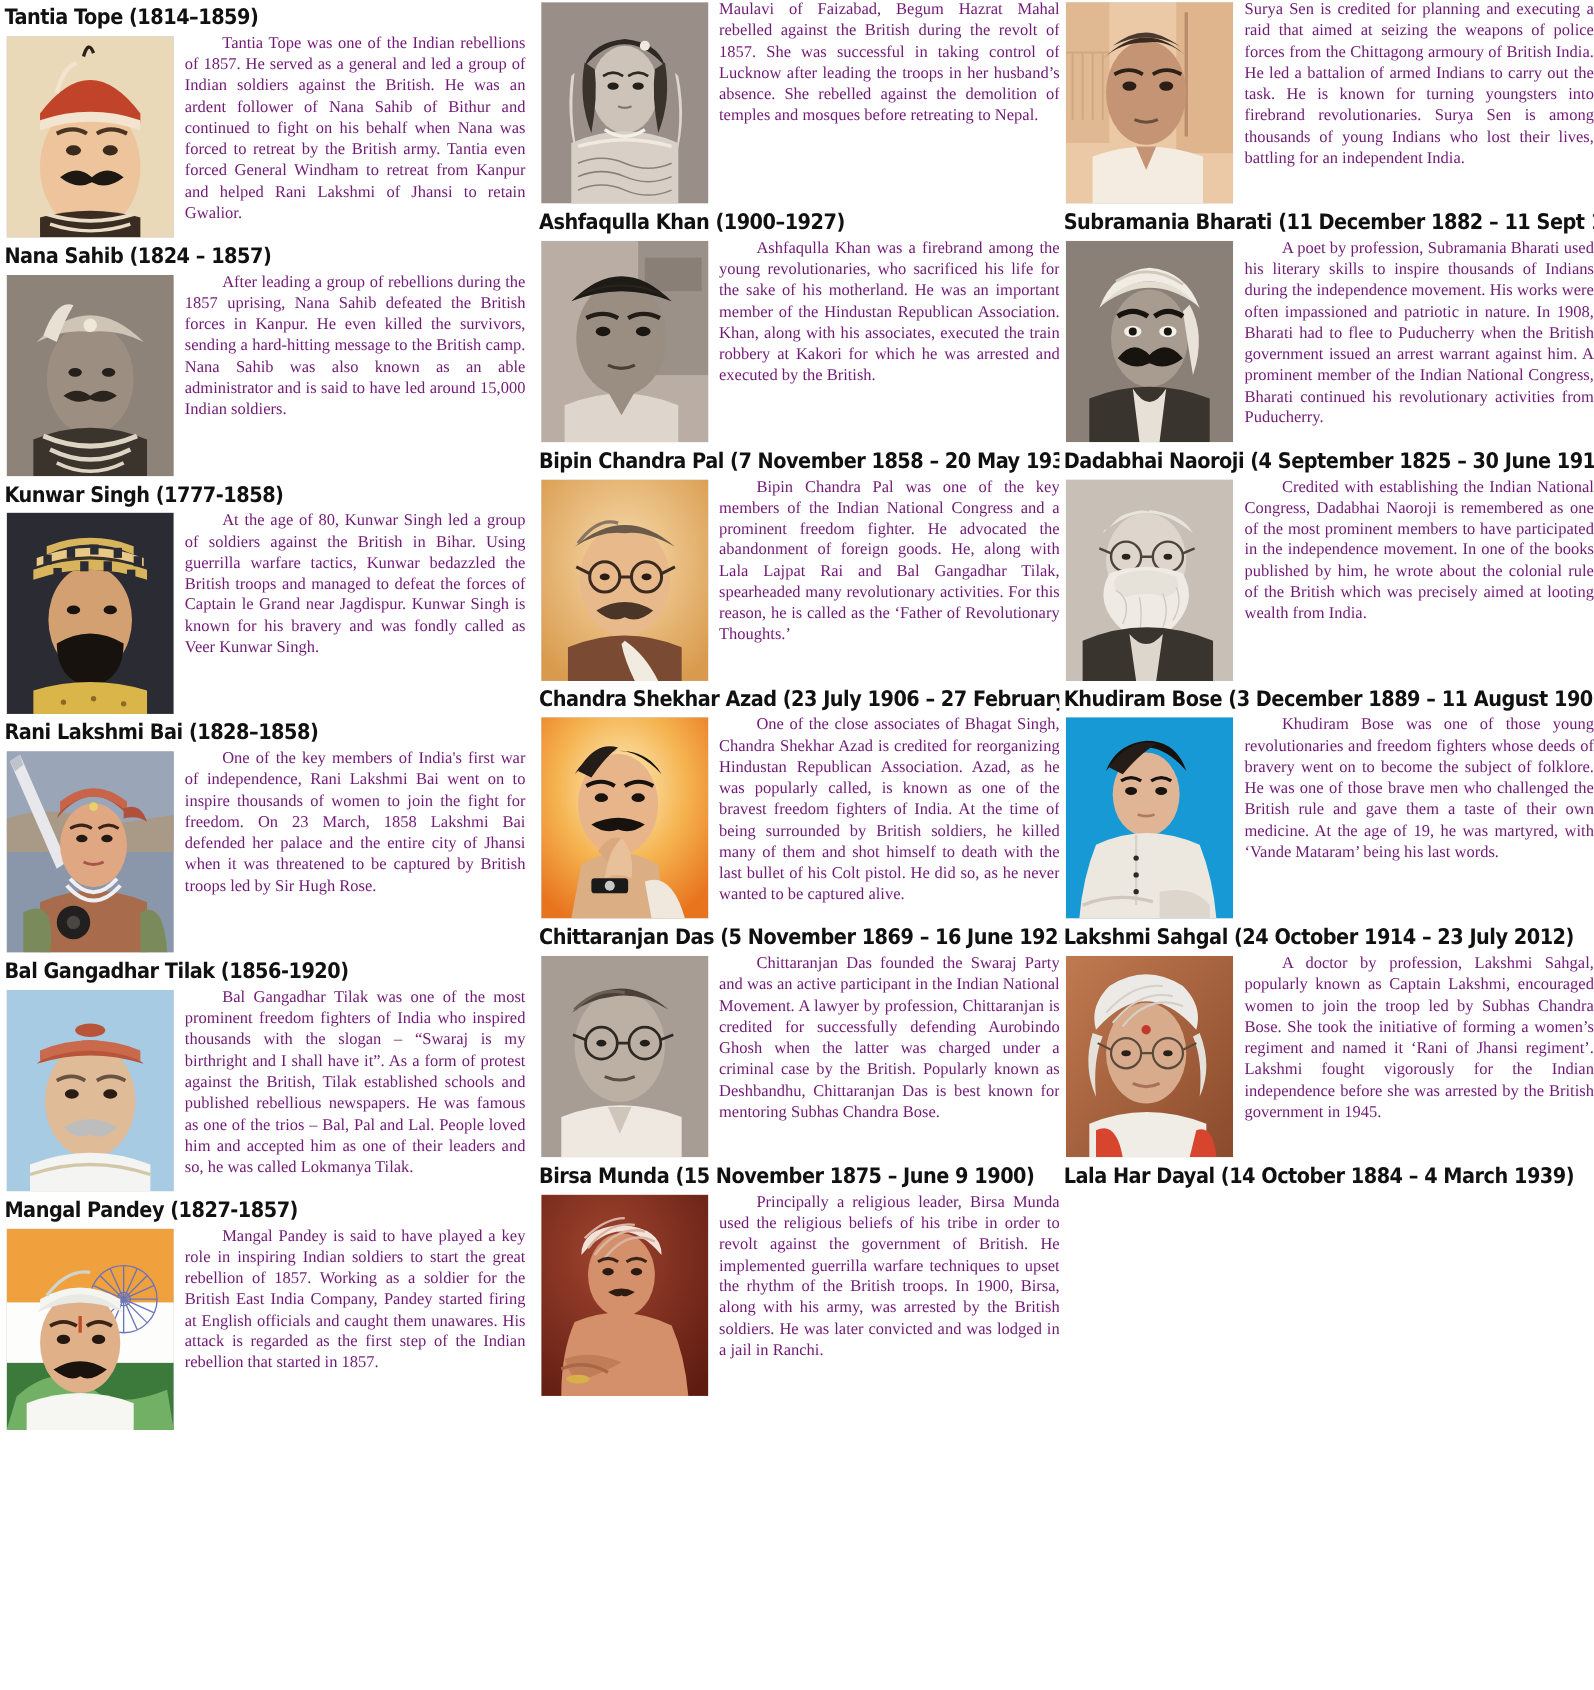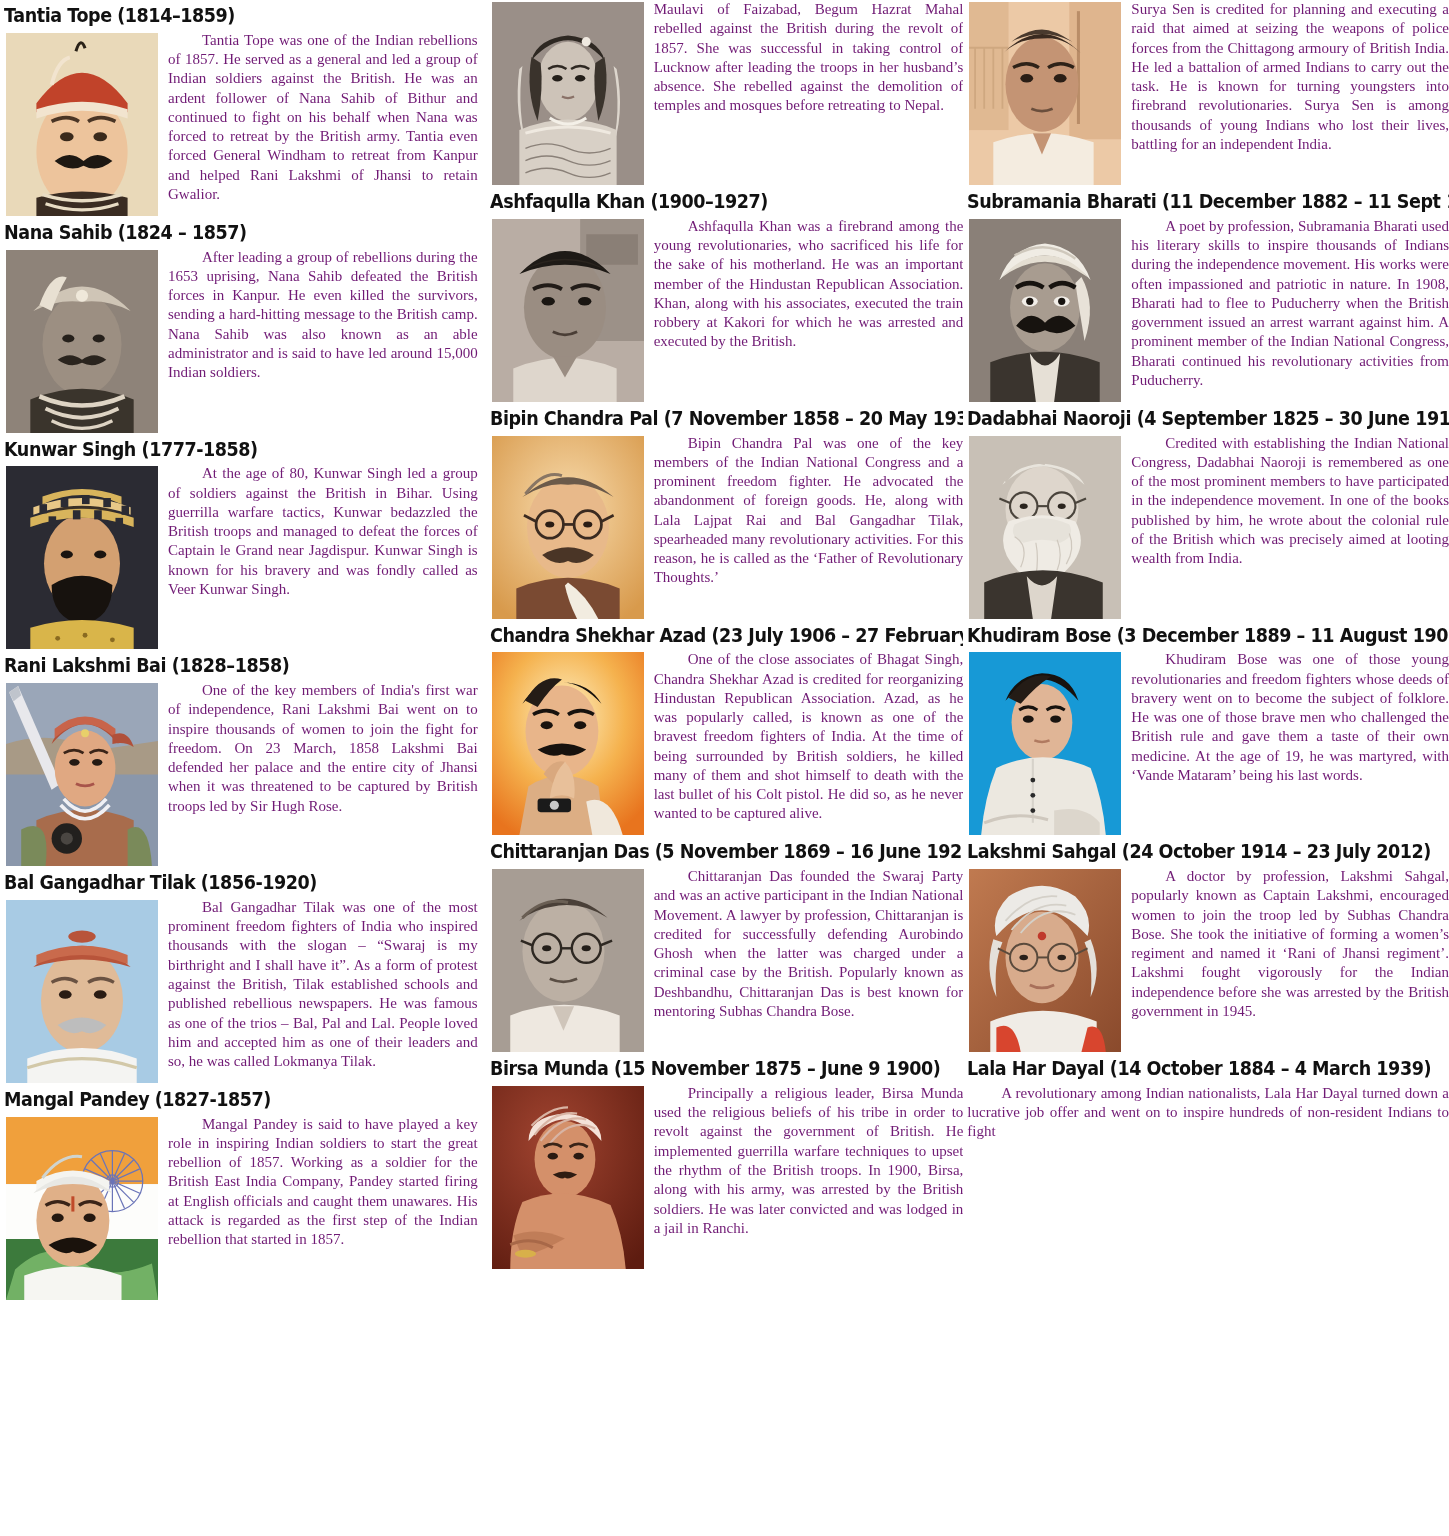--- a/index.html
+++ b/index.html
@@ -115,21 +115,21 @@
           <circle cx="50" cy="30" r="4" fill="#efe8da"></circle>
           <ellipse cx="41" cy="58" rx="4" ry="2.6" fill="#25201b"></ellipse>
           <ellipse cx="61" cy="58" rx="4" ry="2.6" fill="#25201b"></ellipse>
           <path d="M34 72 Q42 66 50 72 Q58 66 66 72 Q58 78 50 74 Q42 78 34 72 Z" fill="#2a241e"></path>
           <path d="M16 98 Q50 84 84 98 L84 120 L16 120 Z" fill="#3a342c"></path>
           <path d="M22 96 Q50 108 78 96" stroke="#ded4c4" stroke-width="3" fill="none"></path>
           <path d="M26 104 Q50 116 74 104" stroke="#ded4c4" stroke-width="2.6" fill="none"></path>
           <path d="M30 112 Q50 122 70 112" stroke="#ded4c4" stroke-width="2.2" fill="none"></path>
         </svg>
       </div>
-      <div class="entry-body">After leading a group of rebellions during the 1653 uprising, Nana Sahib defeated the British forces in Kanpur. He even killed the survivors, sending a hard-hitting message to the British camp. Nana Sahib was also known as an able administrator and is said to have led around 15,000 Indian soldiers.</div>
+      <div class="entry-body">After leading a group of rebellions during the 1857 uprising, Nana Sahib defeated the British forces in Kanpur. He even killed the survivors, sending a hard-hitting message to the British camp. Nana Sahib was also known as an able administrator and is said to have led around 15,000 Indian soldiers.</div>
     </div>
 
     <div class="entry clearfix">
       <div class="entry-title">Kunwar Singh (1777-1858)</div>
       <div class="portrait">
         <svg viewBox="0 0 100 120" preserveAspectRatio="none" aria-hidden="true">
           <rect width="100" height="120" fill="#2b2b33"></rect>
           <ellipse cx="50" cy="64" rx="25" ry="32" fill="#d3a071"></ellipse>
           <path d="M16 40 Q50 6 84 40 Q50 28 16 40 Z" fill="#3a3026"></path>
           <g>
@@ -573,18 +573,17 @@
           <path d="M14 100 Q48 86 84 100 L84 120 L14 120 Z" fill="#f0ece6"></path>
           <path d="M18 104 Q30 98 34 120 L18 120 Z" fill="#d8452e"></path>
           <path d="M78 104 Q88 100 90 120 L74 120 Z" fill="#d8452e"></path>
         </svg>
       </div>
       <div class="entry-body">A doctor by profession, Lakshmi Sahgal, popularly known as Captain Lakshmi, encouraged women to join the troop led by Subhas Chandra Bose. She took the initiative of forming a women’s regiment and named it ‘Rani of Jhansi regiment’. Lakshmi fought vigorously for the Indian independence before she was arrested by the British government in 1945.</div>
     </div>
 
     <div class="entry">
       <div class="entry-title">Lala Har Dayal (14 October 1884 – 4 March 1939)</div>
-      <div class="entry-body">A revolutionary among Indian nationalists, Lala Har Dayal turned down a lucrative job offer and went on to inspire hundreds of non-resident Indians to fight</div>
     </div>
 
   </div>
 
 </div>
 
 </body></html>

